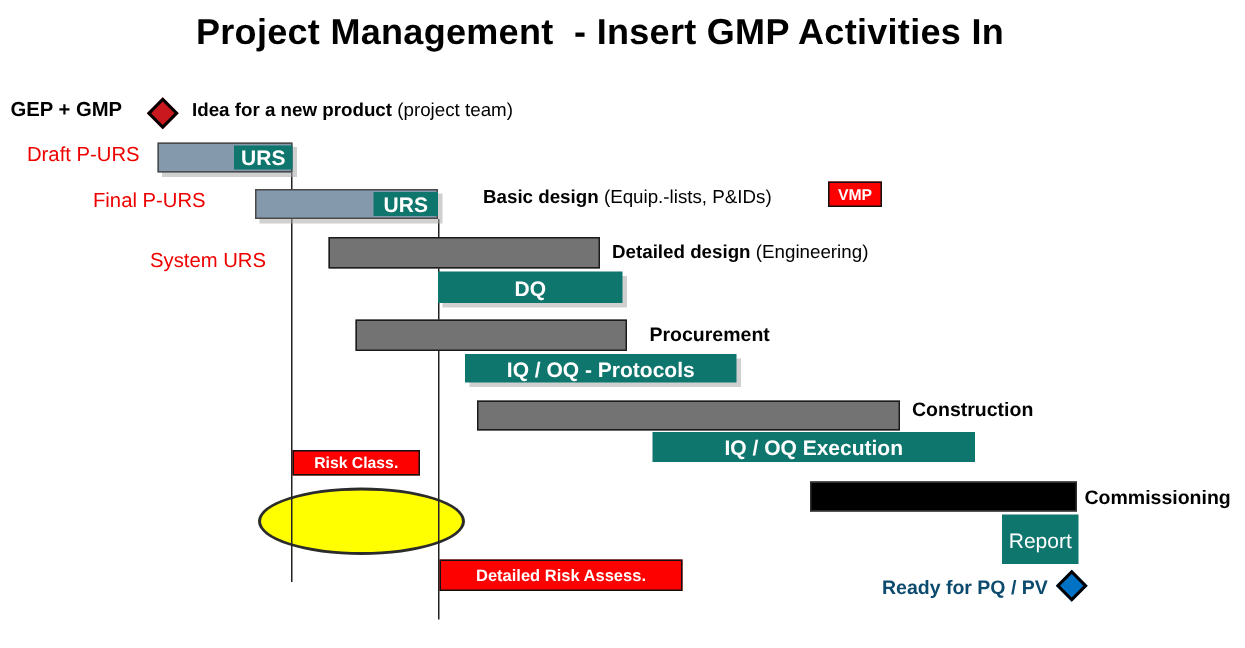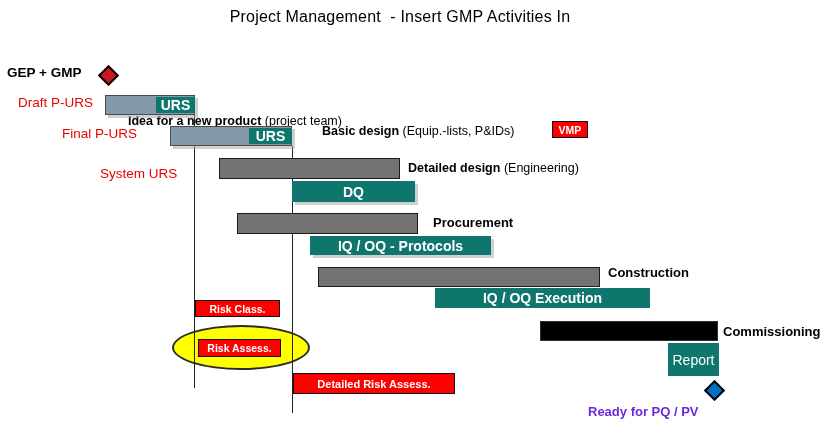--- a/index.html
+++ b/index.html
@@ -3,57 +3,57 @@
 <meta charset="utf-8">
 <style>
   html,body{margin:0;padding:0;background:#fff;}
   #slide{
     position:relative;width:830px;height:432px;background:#fff;overflow:hidden;
     font-family:"Liberation Sans", sans-serif;color:#000;
   }
   .abs{position:absolute;}
   #title{
     left:0;top:8px;width:800px;text-align:center;
-    font-size:16px;font-weight:normal;white-space:pre;letter-spacing:.2px;
+    font-size:24px;font-weight:bold;white-space:pre;letter-spacing:.2px;
   }
   .red-label{color:#EE0000;font-size:13.5px;white-space:nowrap;}
   .black-label{font-size:13.5px;font-weight:bold;white-space:nowrap;}
   .annot{font-size:12.5px;white-space:nowrap;}
   .annot b{font-size:12.5px;}
   .bar{box-sizing:border-box;border:1px solid #2f2f2f;}
   .slate{background:#8499AC;border-color:#4a4a4a;}
   .gray{background:#737373;border-color:#1c1c1c;}
   .blue{background:#0f766e;border-color:#111;color:#fff;
         display:flex;align-items:center;justify-content:center;
         font-size:14px;font-weight:bold;white-space:nowrap;text-align:center;}
   .redbox{background:#FC0100;border:1px solid #111;color:#fff;
         display:flex;align-items:center;justify-content:center;
         font-size:10.5px;font-weight:bold;white-space:nowrap;box-sizing:border-box;}
   .blackbar{background:#000;}
   .shadow{box-shadow:3px 3px 0 rgba(170,170,170,.55);}
   .vline{width:1px;background:#222;}
   .diamond{width:15px;height:15px;transform:rotate(45deg);border:2px solid #000;box-sizing:border-box;}
   .ellipse{border-radius:50%;background:#FFFF00;border:2px solid #2b2b2b;box-sizing:border-box;}
-  .blue-label{color:#6d28d9;font-size:13px;font-weight:bold;white-space:nowrap;margin-top:20px;}
+  .blue-label{color:#0c4a6e;font-size:13px;font-weight:bold;white-space:nowrap;}
 </style>
 </head>
 <body>
 
 <div id="slide">
 
   <div class="abs" id="title">Project Management  - Insert GMP Activities In</div>
 
   <div class="abs ellipse" style="left:172px;top:325px;width:138px;height:45px;"></div>
 
   <div class="abs vline" style="left:194px;top:115px;height:273px;"></div>
   <div class="abs vline" style="left:292px;top:146px;height:267px;"></div>
 
   <div class="abs black-label" style="left:7px;top:65px;">GEP + GMP</div>
   <div class="abs diamond" style="left:101px;top:68px;background:#C9181E;"></div>
-  <div class="abs annot" style="left:128px;top:66px;margin-top:48px;">
+  <div class="abs annot" style="left:128px;top:66px;">
     <b>Idea for a new product</b>
     <span>(project team)</span>
   </div>
 
   <div class="abs red-label" style="left:18px;top:95px;">Draft P-URS</div>
   <div class="abs bar slate shadow" style="left:105px;top:95px;width:90px;height:20px;"></div>
   <div class="abs blue" style="left:156px;top:97px;width:39px;height:16px;">URS</div>
 
   <div class="abs red-label" style="left:62px;top:126px;">Final P-URS</div>
   <div class="abs bar slate shadow" style="left:170px;top:126px;width:122px;height:20px;"></div>
@@ -74,21 +74,20 @@
 
   <div class="abs bar gray" style="left:237px;top:213px;width:181px;height:21px;"></div>
   <div class="abs annot" style="left:433px;top:215px;font-weight:bold;font-size:13px;">Procurement</div>
   <div class="abs blue shadow" style="left:310px;top:236px;width:181px;height:19px;">IQ / OQ - Protocols</div>
 
   <div class="abs bar gray" style="left:318px;top:267px;width:282px;height:20px;"></div>
   <div class="abs annot" style="left:608px;top:265px;font-weight:bold;font-size:13px;">Construction</div>
   <div class="abs blue" style="left:435px;top:288px;width:215px;height:20px;">IQ / OQ Execution</div>
 
   <div class="abs redbox" style="left:195px;top:300px;width:85px;height:17px;">Risk Class.</div>
-  <div class="abs redbox" style="left:198px;top:339px;width:83px;height:18px;">Risk Assess.</div>
   <div class="abs redbox" style="left:293px;top:373px;width:162px;height:21px;font-size:11px;">Detailed Risk Assess.</div>
 
   <div class="abs bar blackbar" style="left:540px;top:321px;width:178px;height:20px;"></div>
   <div class="abs annot" style="left:723px;top:324px;font-weight:bold;font-size:13px;">Commissioning</div>
   <div class="abs blue" style="left:668px;top:343px;width:51px;height:33px;font-weight:normal;">Report</div>
 
   <div class="abs blue-label" style="left:588px;top:384px;">Ready for PQ / PV</div>
   <div class="abs diamond" style="left:707px;top:383px;background:#0072C6;"></div>
 
 </div>

